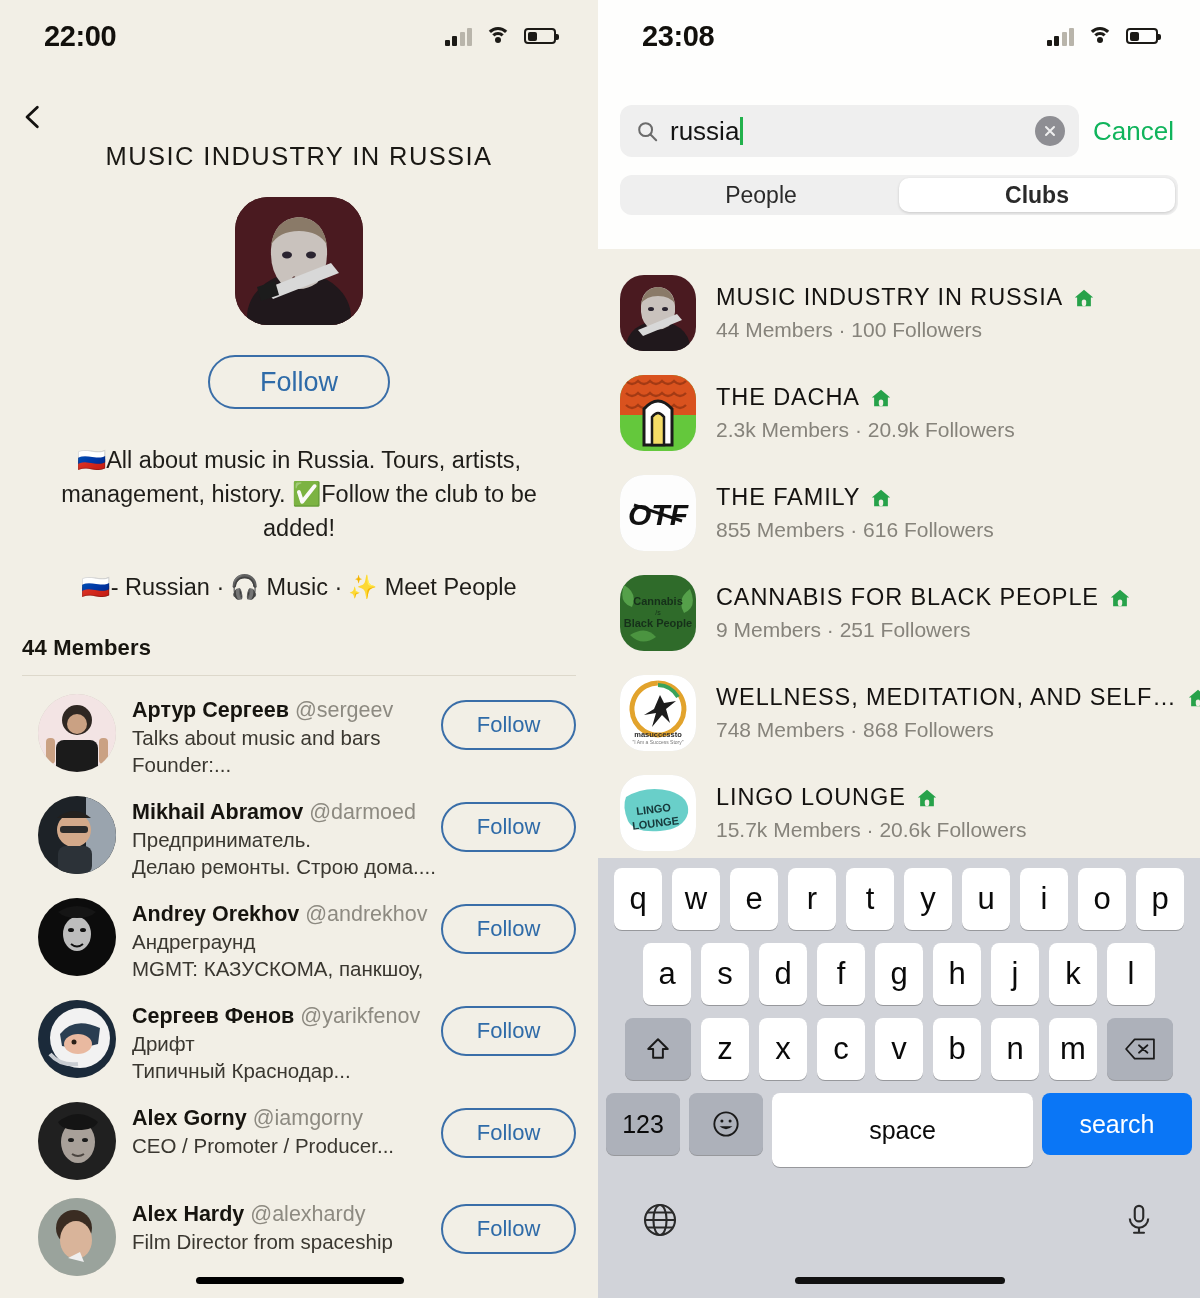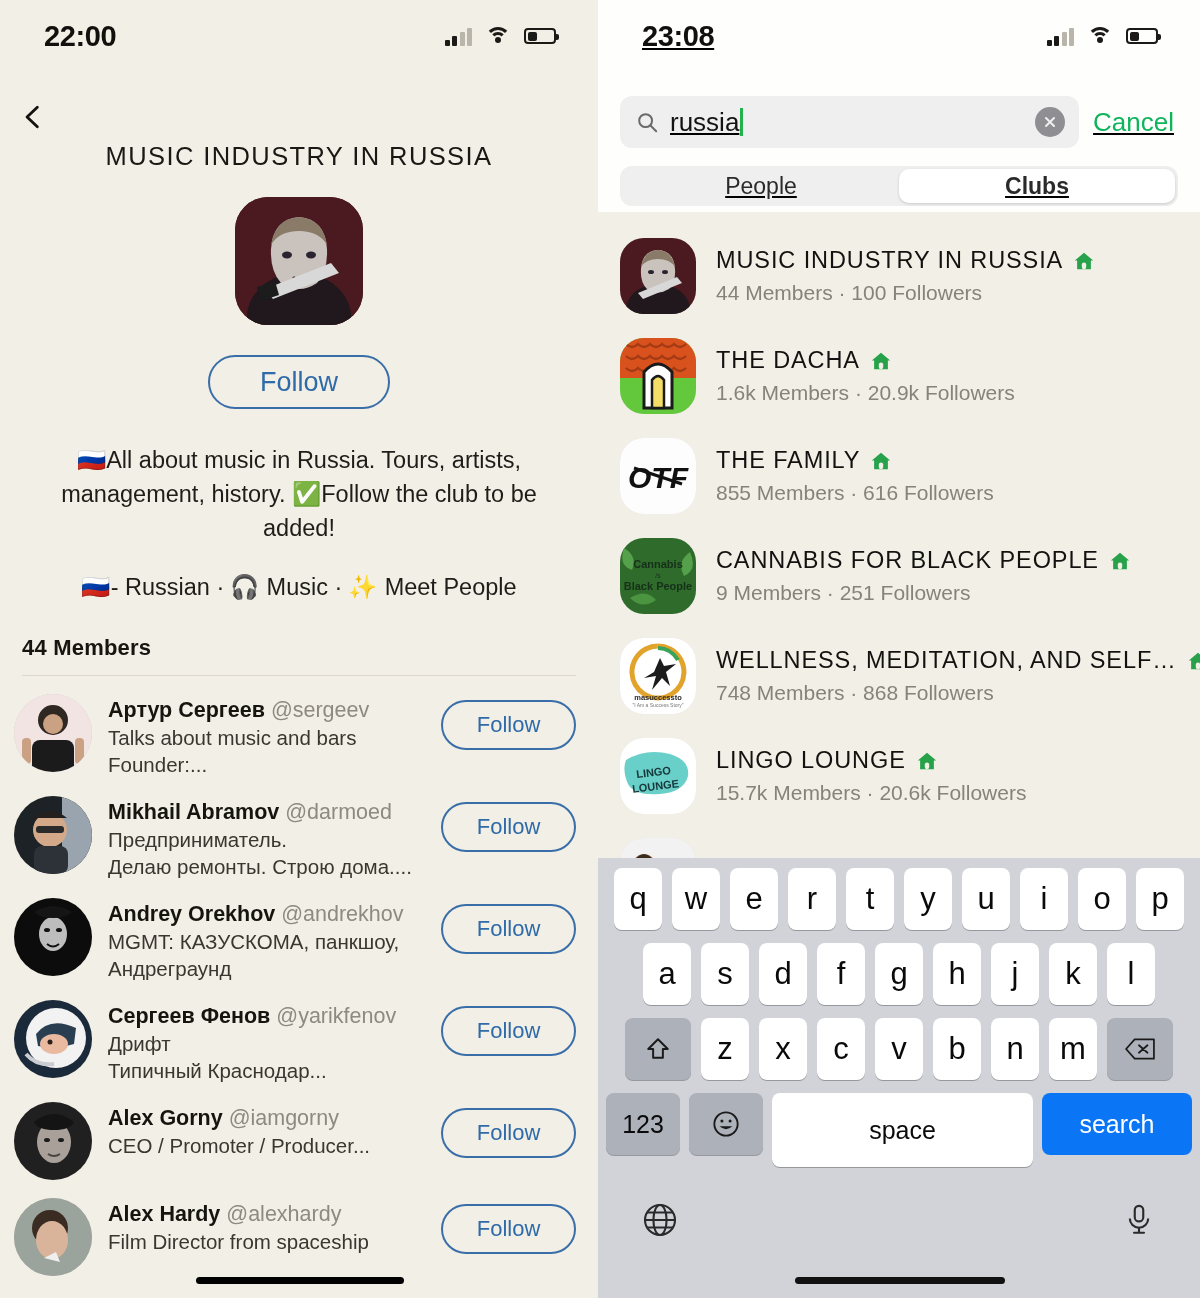--- a/index.html
+++ b/index.html
@@ -94,20 +94,21 @@
     font-size: 22px;
     font-weight: 700;
     color: #17150f;
     letter-spacing: 0.2px;
   }
   .divider { height: 1px; background: #ddd8cb; margin: 14px 22px 0; }
   .member-row {
     display: flex; align-items: flex-start;
     padding: 18px 22px 0 14px;
     position: relative;
+    margin-left: 24px;
   }
   .m-avatar {
     width: 78px; height: 78px; border-radius: 50%;
     flex: 0 0 78px; overflow: hidden; background:#c9c4ba;
     position: relative;
   }
   .m-info { flex: 1; padding-left: 16px; padding-top: 2px; min-width: 0; }
   .m-nameline { font-size: 21.5px; line-height: 28px; white-space: nowrap; }
   .m-name { font-weight: 700; color: #16140f; }
   .m-handle { color: #8d8a81; font-weight: 400; }
@@ -129,22 +130,22 @@
     width: 208px; height: 7px; background: #000; border-radius: 4px;
   }
 
   
   .panel-right {
     width: 602px; height: 1298px;
     background: #f2efe6;
     position: relative;
     overflow: hidden;
   }
-  .r-head { background: #fefefd; padding-bottom: 6px; text-decoration: underline; }
-  .search-row { display: flex; align-items: center; padding: 0 22px 0 22px; gap: 14px; margin-top: 24px;}
+  .r-head { background: #fefefd; padding-bottom: 34px; }
+  .search-row { display: flex; align-items: center; padding: 0 22px 0 22px; gap: 14px; margin-top: 33px;}
   .search-field {
     flex: 1; height: 52px;
     background: #efefef; border-radius: 12px;
     display: flex; align-items: center; padding: 0 14px 0 16px; gap: 12px;
   }
   .mag { width: 22px; height: 22px; flex: 0 0 22px; }
   .search-text { font-size: 26px; color: #131313; flex: 1; position: relative; }
   .caret { display:inline-block; width: 3px; height: 28px; background: #22b14c; vertical-align: -5px; margin-left:1px;}
   .clear-x {
     width: 30px; height: 30px; border-radius: 50%; background: #8e8e93;
@@ -309,22 +310,22 @@
               <ellipse cx="45" cy="32" rx="3" ry="2" fill="#111"></ellipse>
               <path d="M33 46 q6 5 12 0" stroke="#111" stroke-width="2" fill="none"></path>
               <path d="M20 14 q19-12 38 0 q-6 6 -19 6 q-13 0 -19-6z" fill="#151515"></path>
             </svg>
         </div>
         <div class="m-info">
           <div class="m-nameline">
             <span class="m-name">Andrey Orekhov</span>
             <span class="m-handle">@andrekhov</span>
           </div>
+          <div class="m-bio">Андреграунд</div>
           <div class="m-bio">MGMT: КАЗУСКОМА, панкшоу,</div>
-          <div class="m-bio">Андреграунд</div>
         </div>
         <button class="follow-btn-sm">Follow</button>
       </div>
 
       <div class="member-row">
         <div class="m-avatar">
           <svg viewBox="0 0 78 78" width="78" height="78">
               <rect width="78" height="78" fill="#1b2a3a"></rect>
               <circle cx="42" cy="38" r="30" fill="#f2f2f2"></circle>
               <path d="M22 34 q14-18 40-6 l-2 16 q-20 6 -36 2z" fill="#2a3e52"></path>
@@ -473,21 +474,21 @@
             </svg>
         </div>
         <div class="c-info">
           <div class="c-name">
             <span>THE DACHA</span>
             <svg class="house-icon" viewBox="0 0 24 24">
                 <path d="M12 3 L22 11.5 L19.5 11.5 L19.5 21 L4.5 21 L4.5 11.5 L2 11.5 Z" fill="#27a24a"></path>
                 <rect x="9.6" y="13.5" width="4.8" height="7.5" rx="2.4" fill="#f2efe6"></rect>
               </svg>
           </div>
-          <div class="c-meta">1.6k Members · 20.9k Followers</div>
+          <div class="c-meta">2.3k Members · 20.9k Followers</div>
         </div>
       </div>
 
       <div class="club-row">
         <div class="c-avatar">
           <svg viewBox="0 0 76 76" width="76" height="76">
               <rect width="76" height="76" fill="#fdfdfd"></rect>
               <text x="38" y="50" font-family="Liberation Sans, sans-serif" font-size="30" font-weight="700" fill="#111" text-anchor="middle" font-style="italic">OTF</text>
               <path d="M14 30 L62 46" stroke="#111" stroke-width="3"></path>
             </svg>

